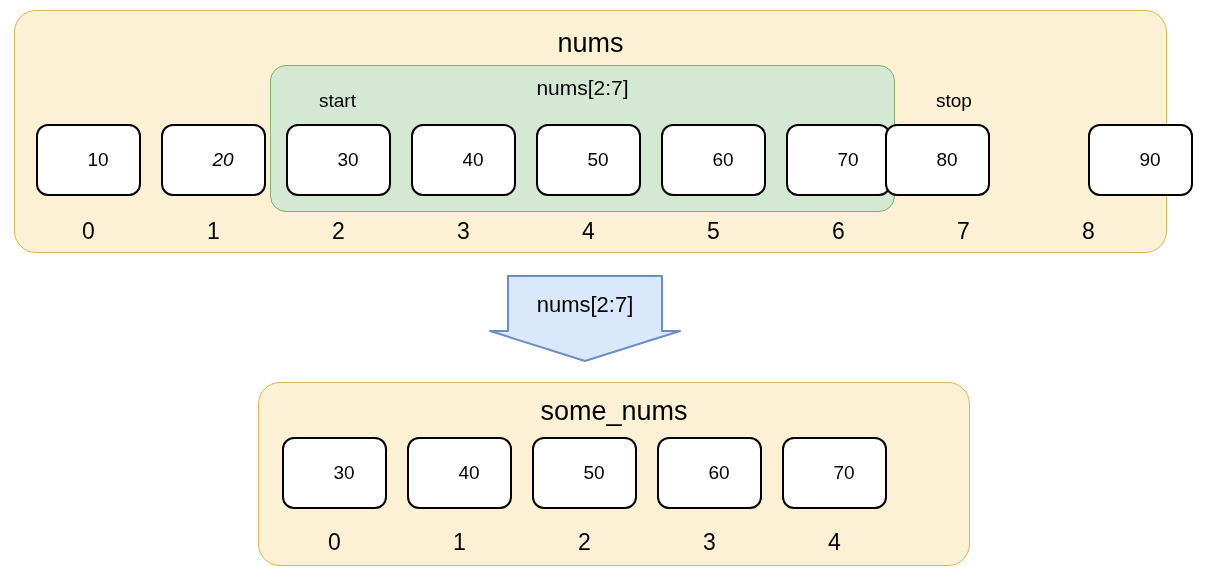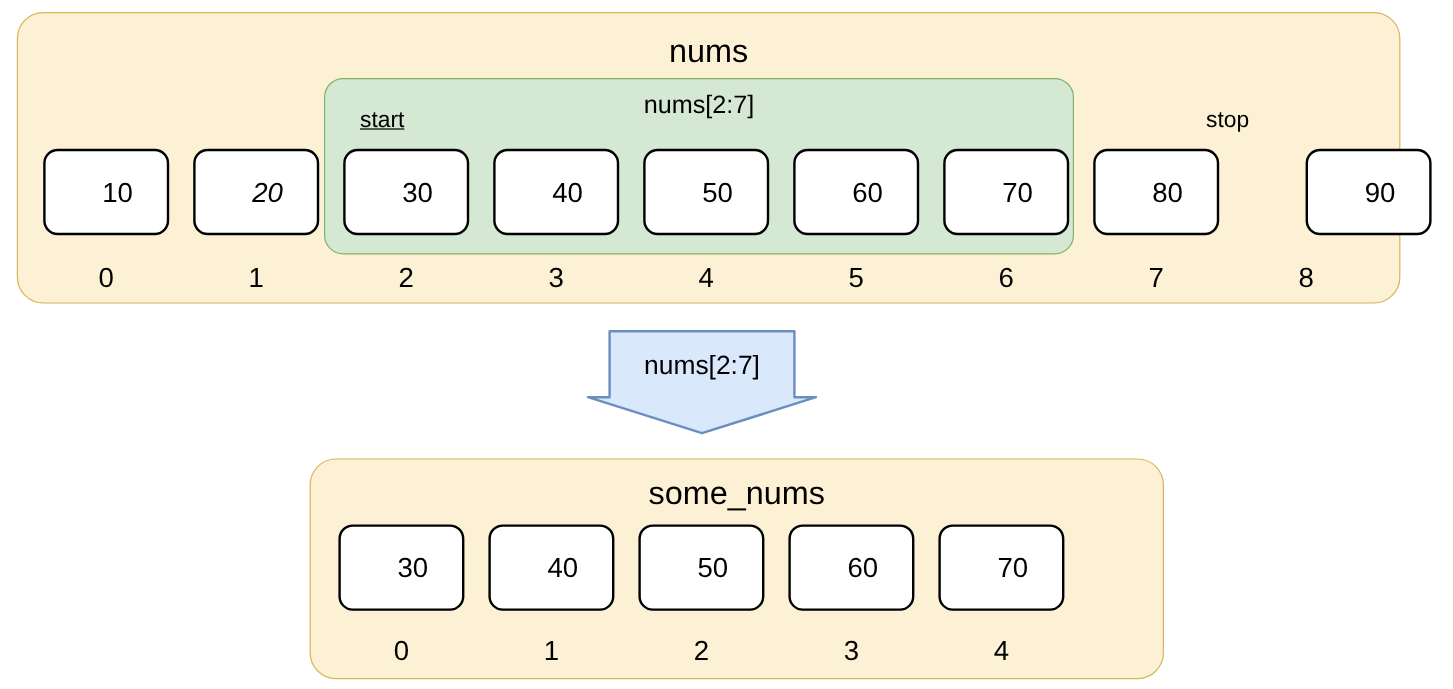--- a/index.html
+++ b/index.html
@@ -63,21 +63,21 @@
     position: absolute;
     width: 105px;
     height: 72px;
     background: #ffffff;
     border: 2px solid #000000;
     border-radius: 12px;
     box-sizing: border-box;
     display: flex;
     align-items: center;
     justify-content: center;
-    font-size: 23px;
+    font-size: 19px;
     color: #000000;
     padding-left: 19px;
   }
 
   .index-label {
     position: absolute;
     width: 105px;
     text-align: center;
     font-size: 23px;
     line-height: 26px;
@@ -122,32 +122,32 @@
   <div class="array-container" style="left:14px; top:10px; width:1153px; height:243px;">
 
     <div class="container-title" style="top:20px;">nums</div>
   </div>
 
   <div class="slice-box" style="left:270px; top:65px; width:625px; height:147px;">
   </div>
 
   <div class="slice-title" style="left:270px; top:75px; width:625px;">nums[2:7]</div>
 
-  <div class="marker-label" style="left:300px; top:90px;text-decoration:underline;">start</div>
+  <div class="marker-label" style="left:319px; top:90px;">start</div>
 
-  <div class="marker-label" style="left:936px; top:90px; width:105px; text-align:right;">stop</div>
+  <div class="marker-label" style="left:936px; top:90px; width:105px; text-align:left;">stop</div>
 
   <div class="cell" style="left:36px;  top:124px;">10</div>
   <div class="cell" style="left:161px; top:124px;font-style:italic;">20</div>
   <div class="cell" style="left:286px; top:124px;">30</div>
   <div class="cell" style="left:411px; top:124px;">40</div>
   <div class="cell" style="left:536px; top:124px;">50</div>
   <div class="cell" style="left:661px; top:124px;">60</div>
   <div class="cell" style="left:786px; top:124px;">70</div>
-  <div class="cell" style="left:911px; top:124px;text-align:center;">80</div>
+  <div class="cell" style="left:885px; top:124px;text-align:center;">80</div>
   <div class="cell" style="left:1088px;top:124px;">90</div>
 
   <div class="index-label" style="left:36px;  top:218px;">0</div>
   <div class="index-label" style="left:161px; top:218px;">1</div>
   <div class="index-label" style="left:286px; top:218px;">2</div>
   <div class="index-label" style="left:411px; top:218px;">3</div>
   <div class="index-label" style="left:536px; top:218px;">4</div>
   <div class="index-label" style="left:661px; top:218px;">5</div>
   <div class="index-label" style="left:786px; top:218px;">6</div>
   <div class="index-label" style="left:911px; top:218px;">7</div>

